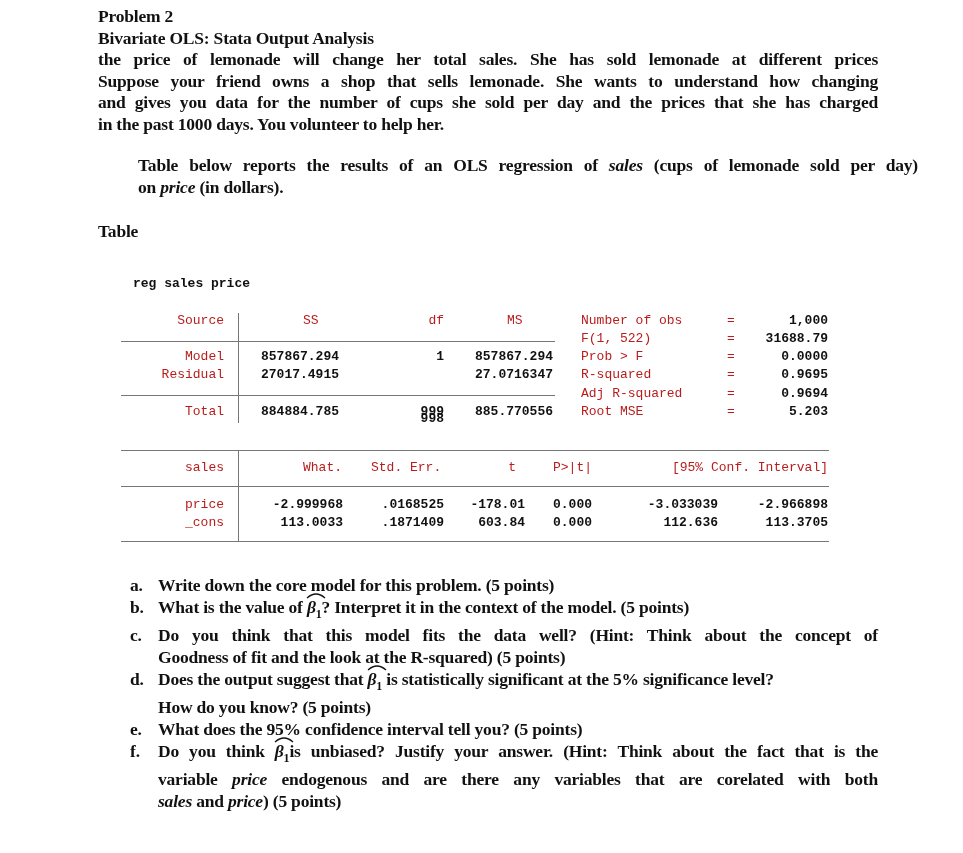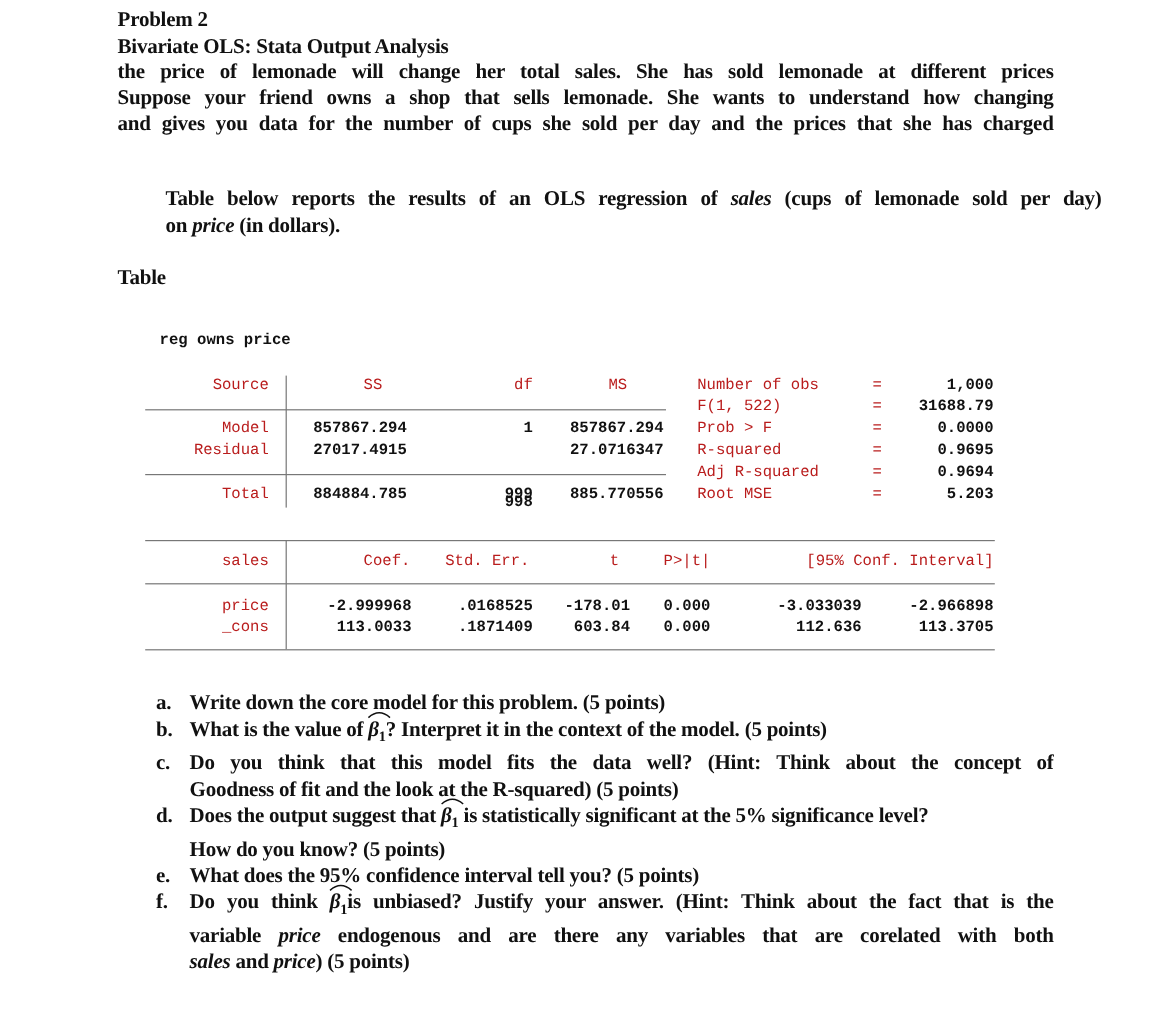--- a/index.html
+++ b/index.html
@@ -26,31 +26,32 @@
 </style>
 </head>
 <body>
 
 <div class="line serif" style="top:6px;">Problem 2</div>
 <div class="line serif" style="top:28px;">Bivariate OLS: Stata Output Analysis</div>
 <div class="para serif" style="top:49px;">
   <span class="jl">the price of lemonade will change her total sales. She has sold lemonade at different prices</span>
   <span class="jl">Suppose your friend owns a shop that sells lemonade. She wants to understand how changing</span>
   <span class="jl">and gives you data for the number of cups she sold per day and the prices that she has charged</span>
+  <span class="last">in the past 1000 days. You volunteer to help her.</span>
 </div>
 
 <div class="para serif" style="top:155px;margin-left:40px;">
   <span class="jl"><span>Table below reports the results of an OLS regression of </span><i>sales</i><span> (cups of lemonade sold per day)</span></span>
   <span class="last"><span>on </span><i>price</i><span> (in dollars).</span></span>
 </div>
 
 <div class="line serif" style="top:221px;">Table</div>
 
 <div>
-  <div class="mono b" style="left:133px; top:276px;">reg owns price</div>
+  <div class="mono b" style="left:133px; top:276px;">reg sales price</div>
 
   <div>
     <div class="vline" style="left:238px; top:313px; height:110px;"></div>
     <div class="hline" style="left:121px; top:341px; width:434px;"></div>
     <div class="hline" style="left:121px; top:395px; width:434px;"></div>
 
     <div class="mono r" style="left:140px; width:84px; top:313px;">Source</div>
     <div class="mono" style="left:303px; top:313px;">SS</div>
     <div class="mono r" style="left:400px; width:44px; top:313px;">df</div>
     <div class="mono" style="left:507px; top:313px;">MS</div>
@@ -97,21 +98,21 @@
     <div class="mono b r" style="left:740px; width:88px; top:404px;">5.203</div>
   </div>
 
   <div>
     <div class="hline" style="left:121px; top:450px; width:708px;"></div>
     <div class="hline" style="left:121px; top:486px; width:708px;"></div>
     <div class="hline" style="left:121px; top:541px; width:708px;"></div>
     <div class="vline" style="left:238px; top:450px; height:91px;"></div>
 
     <div class="mono r" style="left:140px; width:84px; top:460px;">sales</div>
-    <div class="mono r" style="left:260px; width:82px; top:460px;">Coef.</div>
+    <div class="mono r" style="left:260px; width:82px; top:460px;">What.</div>
     <div class="mono" style="left:371px; top:460px;">Std. Err.</div>
     <div class="mono r" style="left:480px; width:36px; top:460px;">t</div>
     <div class="mono" style="left:553px; top:460px;">P&gt;|t|</div>
     <div class="mono r" style="left:620px; width:208px; top:460px;">[95% Conf. Interval]</div>
 
     <div class="mono r" style="left:140px; width:84px; top:497px;">price</div>
     <div class="mono b r" style="left:250px; width:93px; top:497px;">-2.999968</div>
     <div class="mono b r" style="left:355px; width:89px; top:497px;">.0168525</div>
     <div class="mono b r" style="left:450px; width:75px; top:497px;">-178.01</div>
     <div class="mono b" style="left:553px; top:497px;">0.000</div>

